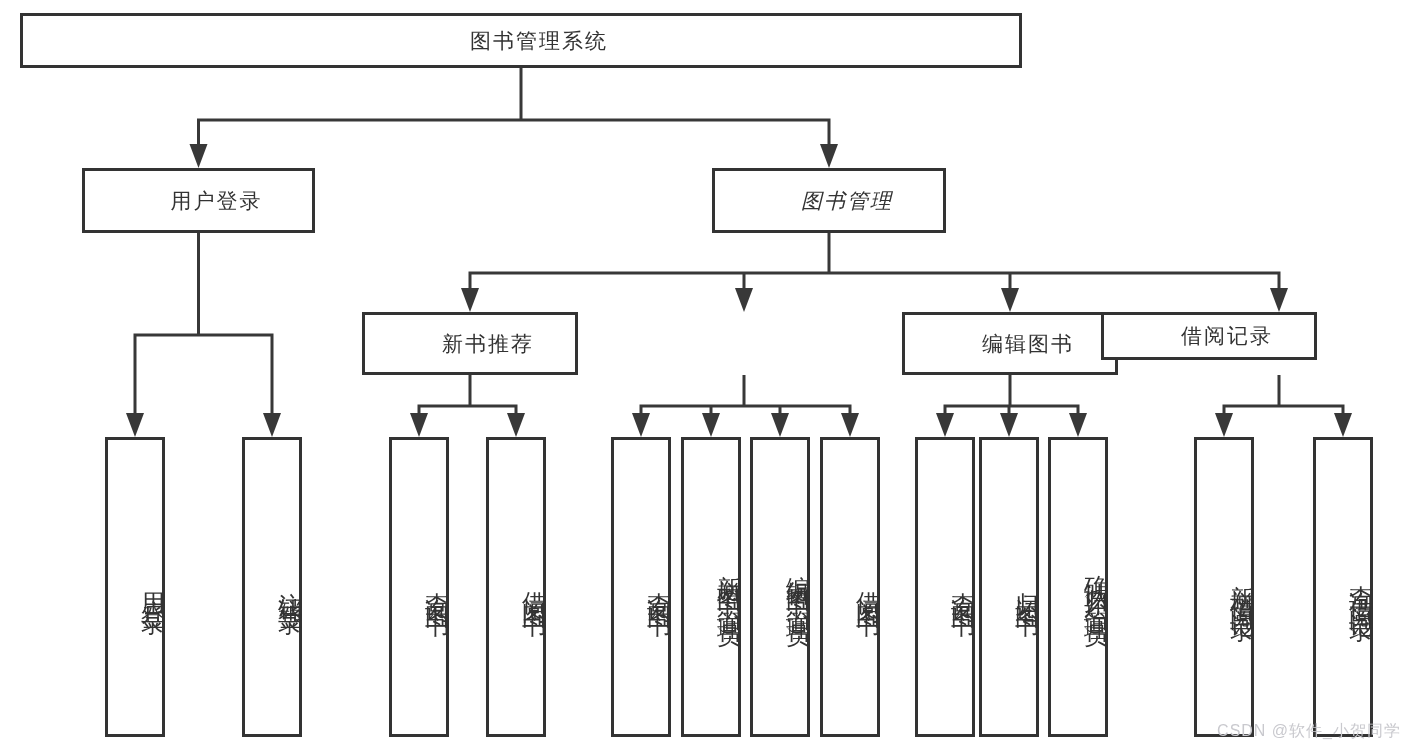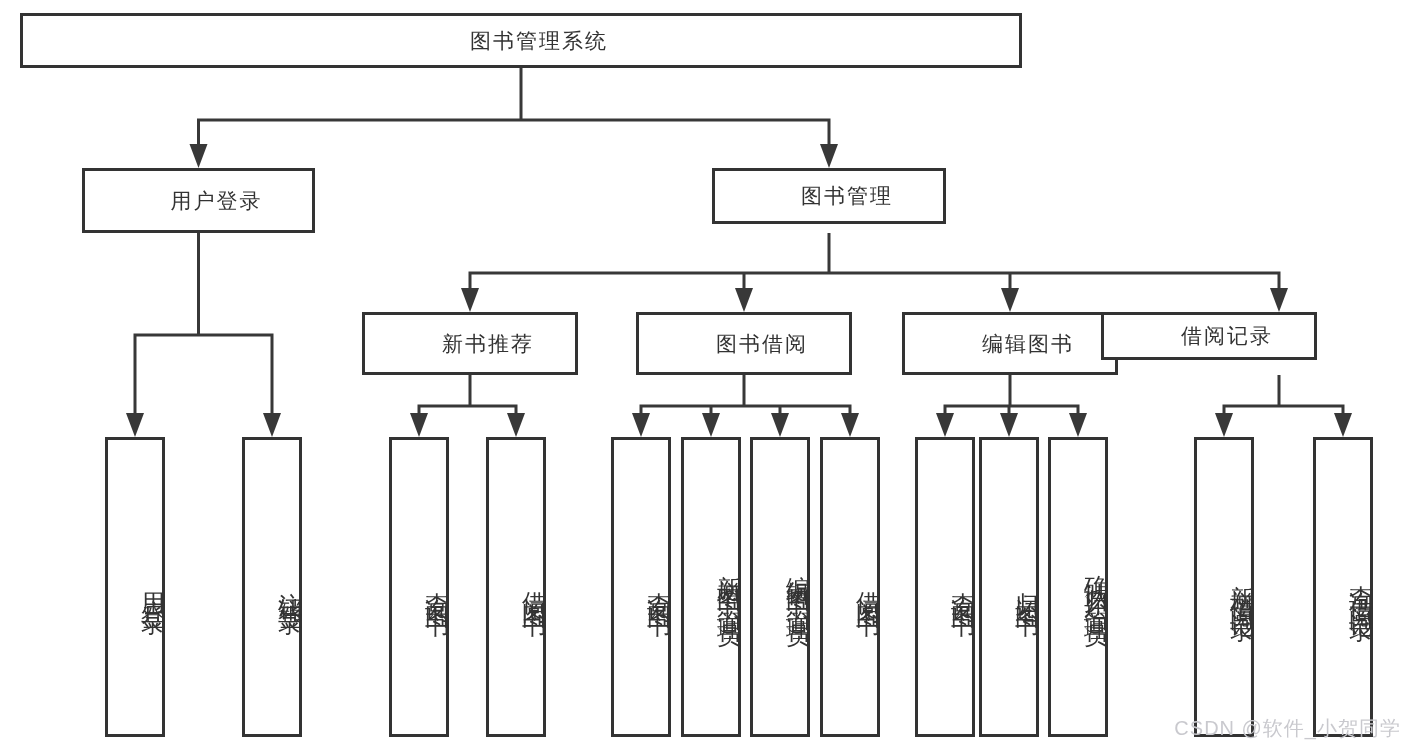--- a/index.html
+++ b/index.html
@@ -36,21 +36,21 @@
     writing-mode: vertical-lr;
     text-orientation: mixed;
     font-size: 24px;
     line-height: 1;
     letter-spacing: 7px;
   }
   .watermark {
     position: absolute;
     right: 4px;
     bottom: 5px;
-    font-size: 20px;
+    font-size: 16px;
     color: #c9c9ce;
     letter-spacing: 1px;
     z-index: 3;
     white-space: nowrap;
   }
 </style>
 </head>
 <body>
 
 <div class="canvas">
@@ -91,24 +91,23 @@
     <use href="#ah" x="945" y="437"></use>
     <use href="#ah" x="1009" y="437"></use>
     <use href="#ah" x="1078" y="437"></use>
     <use href="#ah" x="1224" y="437"></use>
     <use href="#ah" x="1343" y="437"></use>
   </svg>
 
   <div class="box" style="left:20px; top:13px; width:1002px; height:55px;">图书管理系统</div>
 
   <div class="box" style="left:82px; top:168px; width:233px; height:65px;">用户登录</div>
-  <div class="box" style="left:712px; top:168px; width:234px; height:56px;">图书管理</div>
+  <div class="box" style="left:712px; top:168px; width:234px; height:65px;font-style:italic;">图书管理</div>
 
   <div class="box" style="left:362px; top:312px; width:216px; height:63px;">新书推荐</div>
-  <div class="box" style="left:636px; top:312px; width:216px; height:63px;">图书借阅</div>
   <div class="box" style="left:902px; top:312px; width:216px; height:63px;">编辑图书</div>
   <div class="box" style="left:1101px; top:312px; width:216px; height:48px;">借阅记录</div>
 
   <div class="box v" style="left:105px; top:437px; width:60px; height:300px;">用户登录</div>
   <div class="box v" style="left:242px; top:437px; width:60px; height:300px;">注销登录</div>
 
   <div class="box v" style="left:389px; top:437px; width:60px; height:300px;">查询图书</div>
   <div class="box v" style="left:486px; top:437px; width:60px; height:300px;">借阅图书</div>
 
   <div class="box v" style="left:611px; top:437px; width:60px; height:300px;">查询图书</div>

